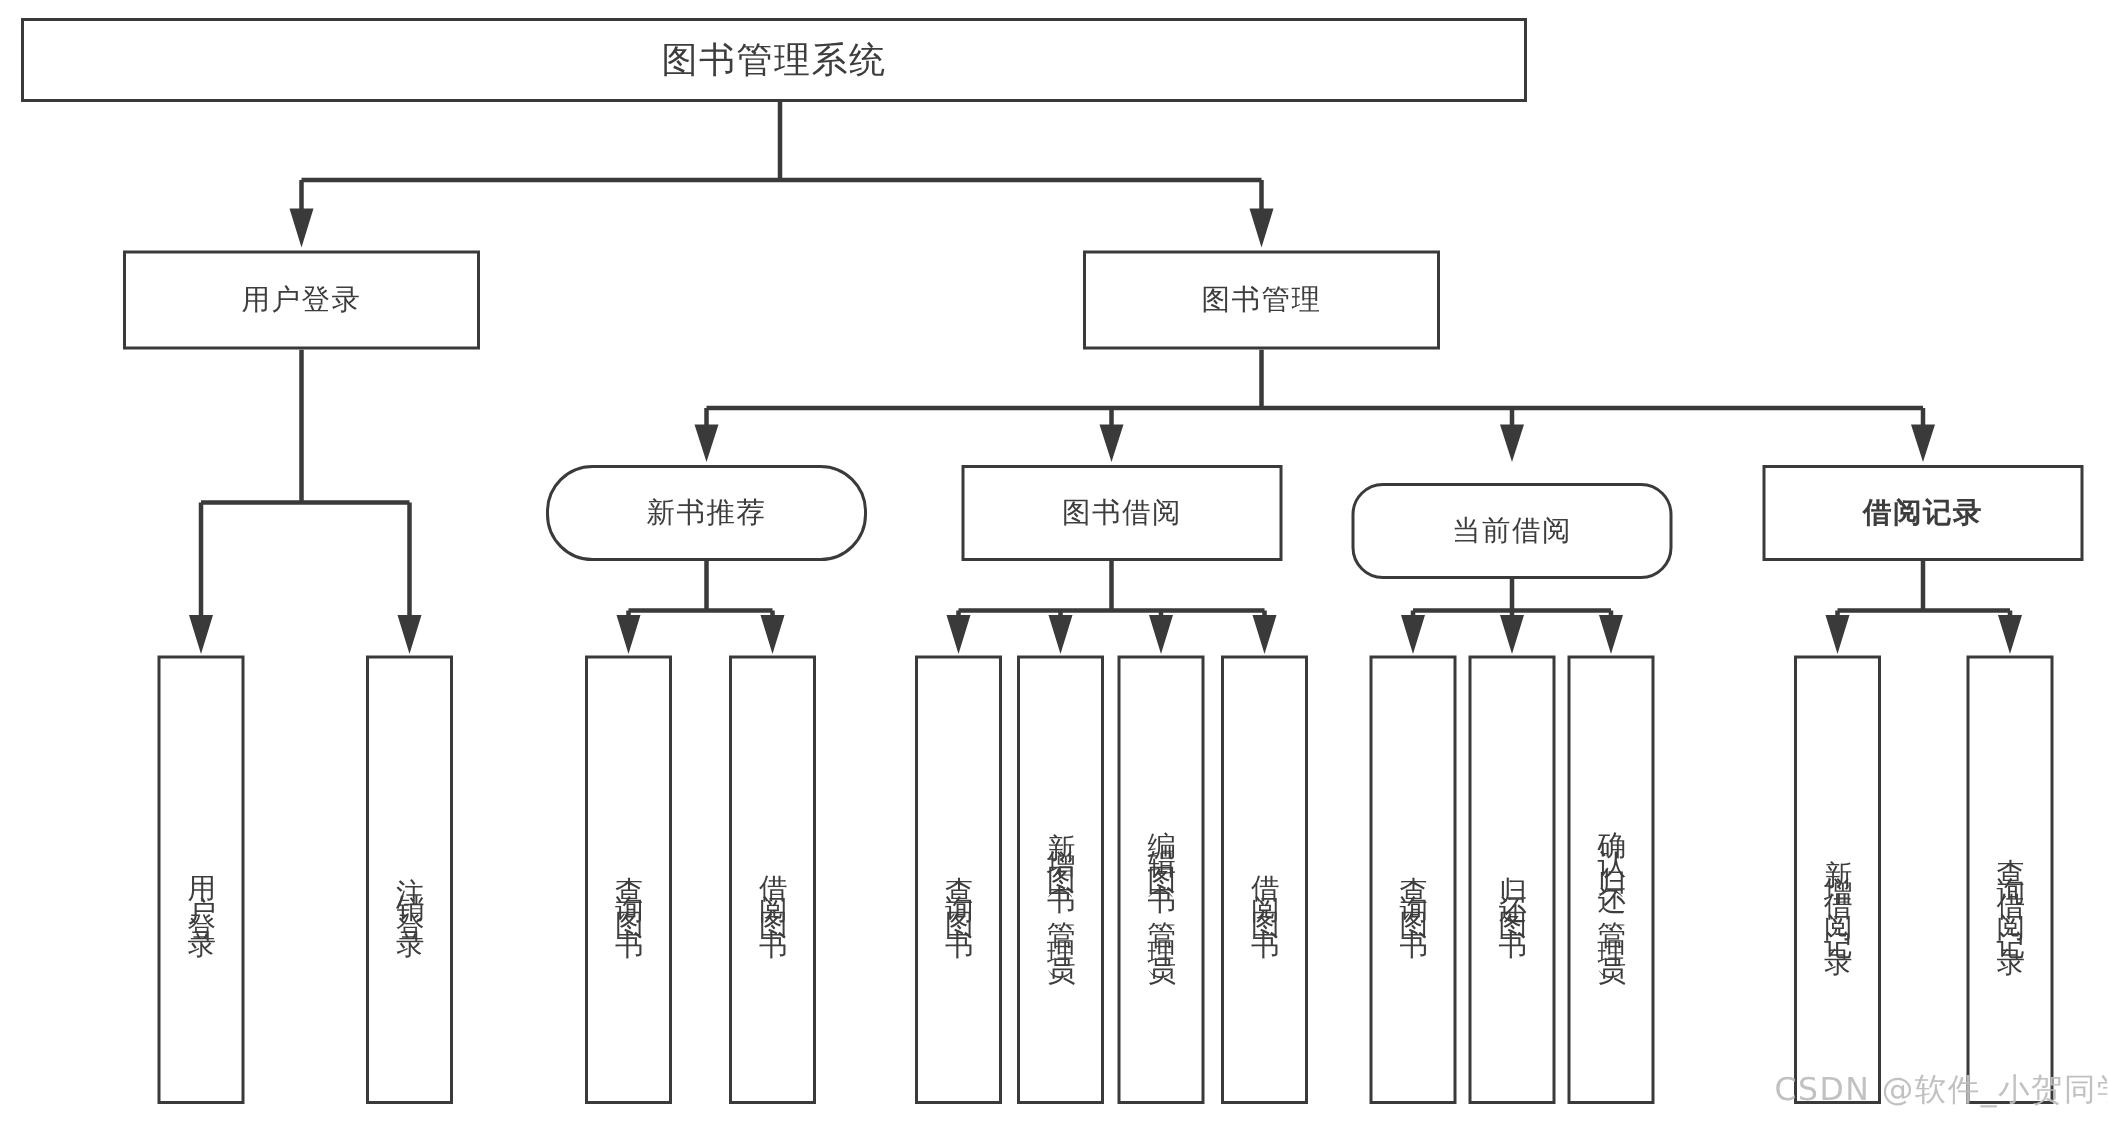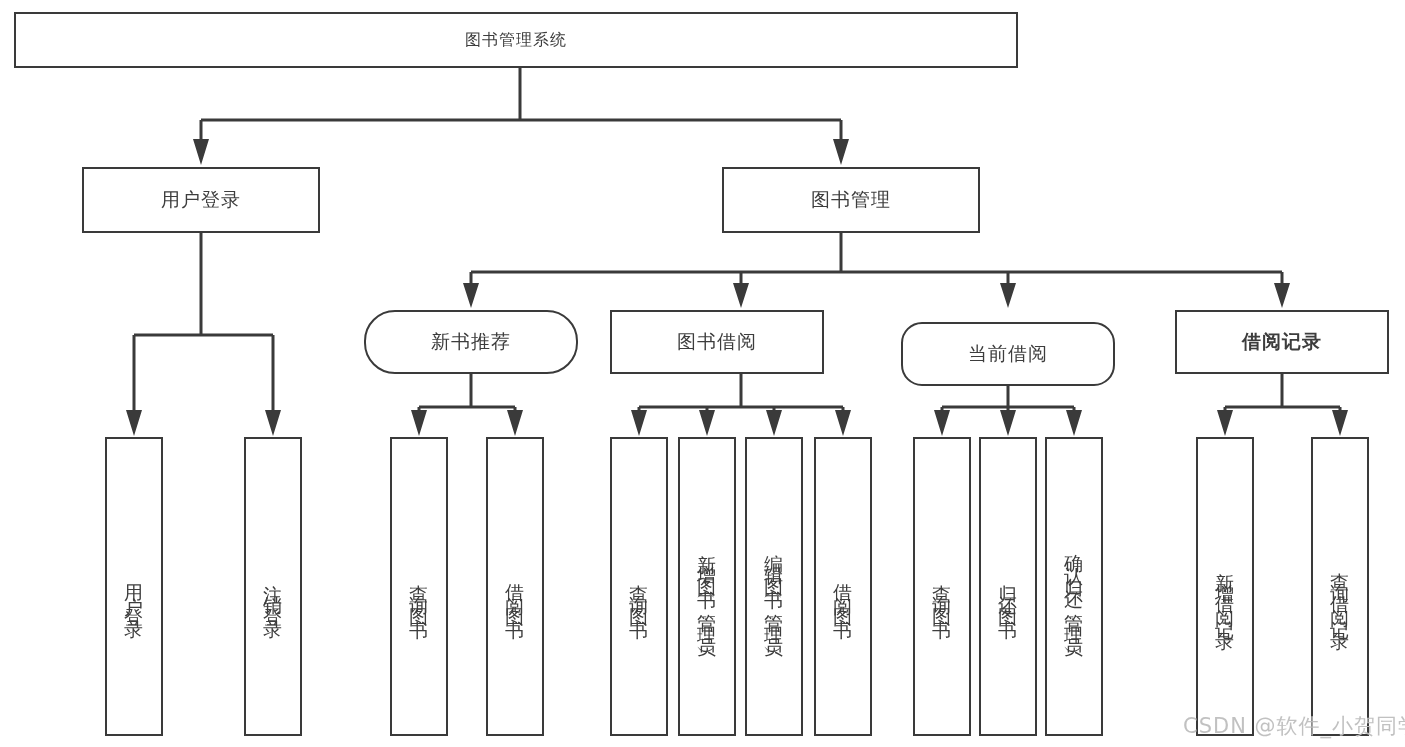--- a/index.html
+++ b/index.html
@@ -24,21 +24,21 @@
     border: 2.5px solid #3a3a3a;
     background: #ffffff;
     display: flex;
     align-items: center;
     justify-content: center;
     z-index: 2;
     font-size: 19px;
     letter-spacing: 1px;
     white-space: nowrap;
   }
-  .node.root { font-size: 16px; }
+  .node.root { font-size: 24px; }
   .leaf {
     position: absolute;
     box-sizing: border-box;
     border: 2.5px solid #3a3a3a;
     background: #ffffff;
     display: flex;
     align-items: center;
     justify-content: center;
     z-index: 2;
     top: 437px;
@@ -86,28 +86,28 @@
              M1217 410H1233L1225 436Z M1332 410H1348L1340 436Z"></path>
   </svg>
 
   <div class="node root" style="left:14px; top:12px; width:1004px; height:56px;">
     <span>图书管理系统</span>
   </div>
 
   <div class="node" style="left:82px; top:167px; width:238px; height:66px;">
     <span>用户登录</span>
   </div>
-  <div class="node" style="left:722px; top:167px; width:258px; height:66px;align-items:center;">
+  <div class="node" style="left:722px; top:167px; width:238px; height:66px;align-items:center;">
     <span>图书管理</span>
   </div>
 
   <div class="node" style="left:364px; top:310px; width:214px; height:64px;border-radius:31px;">
     <span>新书推荐</span>
   </div>
-  <div class="node" style="left:610px; top:310px; width:214px; height:64px;">
+  <div class="node" style="left:641px; top:310px; width:214px; height:64px;">
     <span>图书借阅</span>
   </div>
   <div class="node" style="left:901px; top:322px; width:214px; height:64px;border-radius:21px;">
     <span>当前借阅</span>
   </div>
   <div class="node" style="left:1175px; top:310px; width:214px; height:64px;font-weight:bold;">
     <span>借阅记录</span>
   </div>
 
   <div class="leaf" style="left:105px;">

